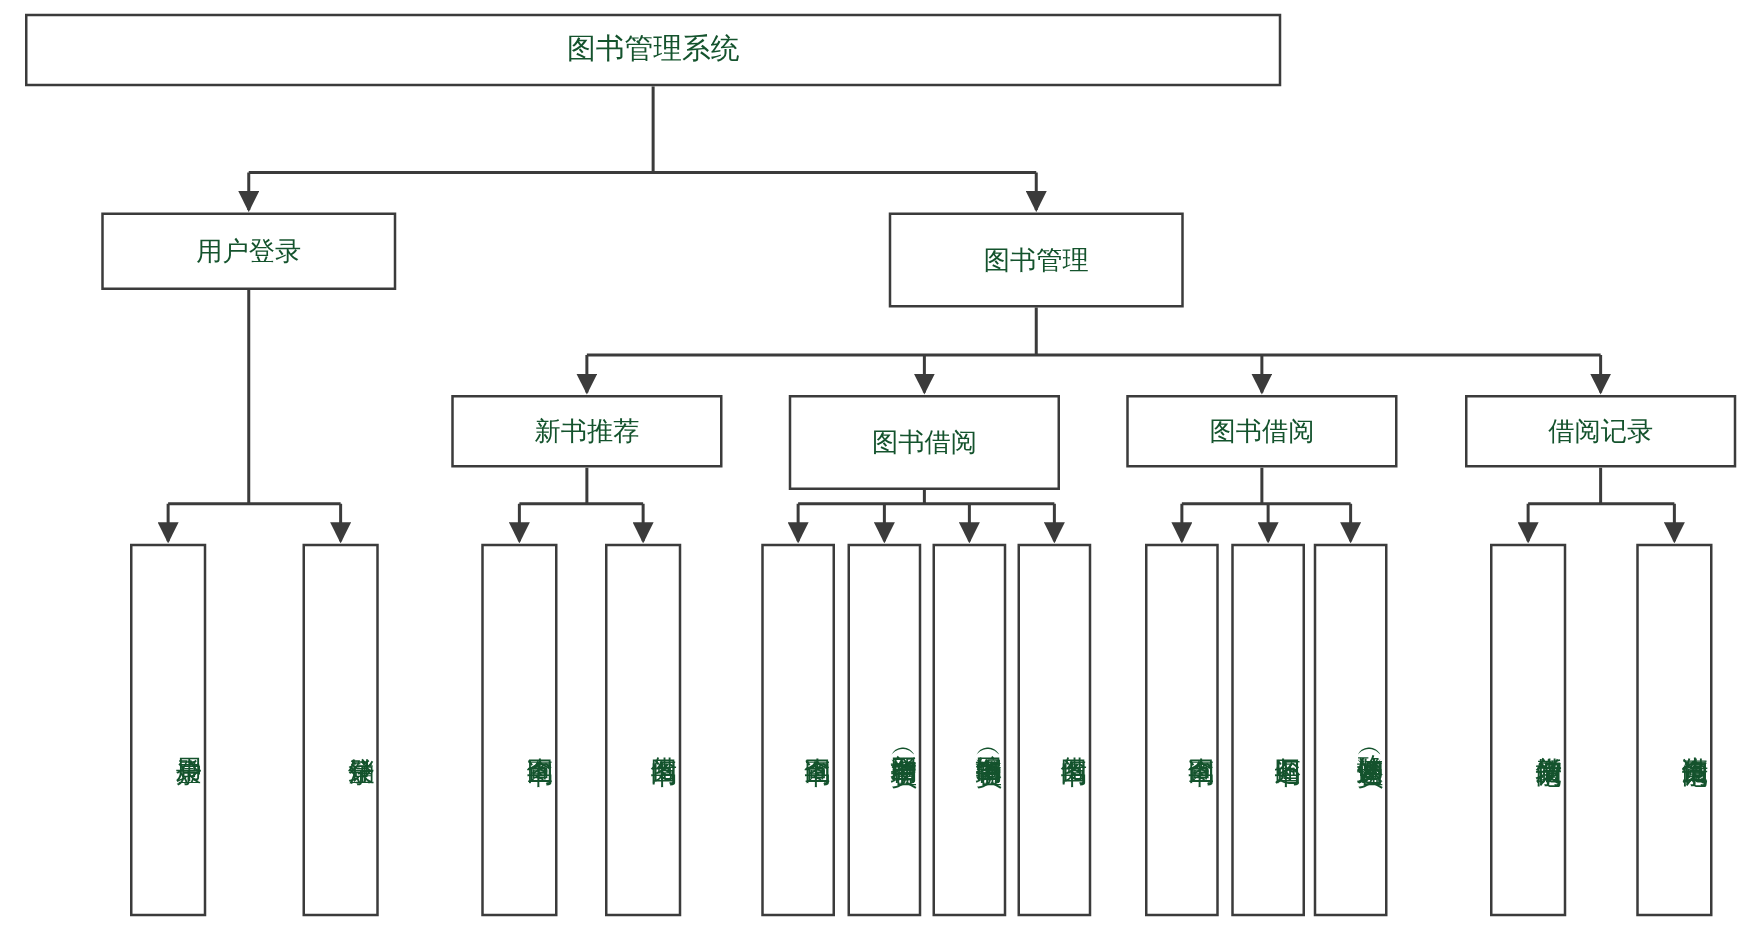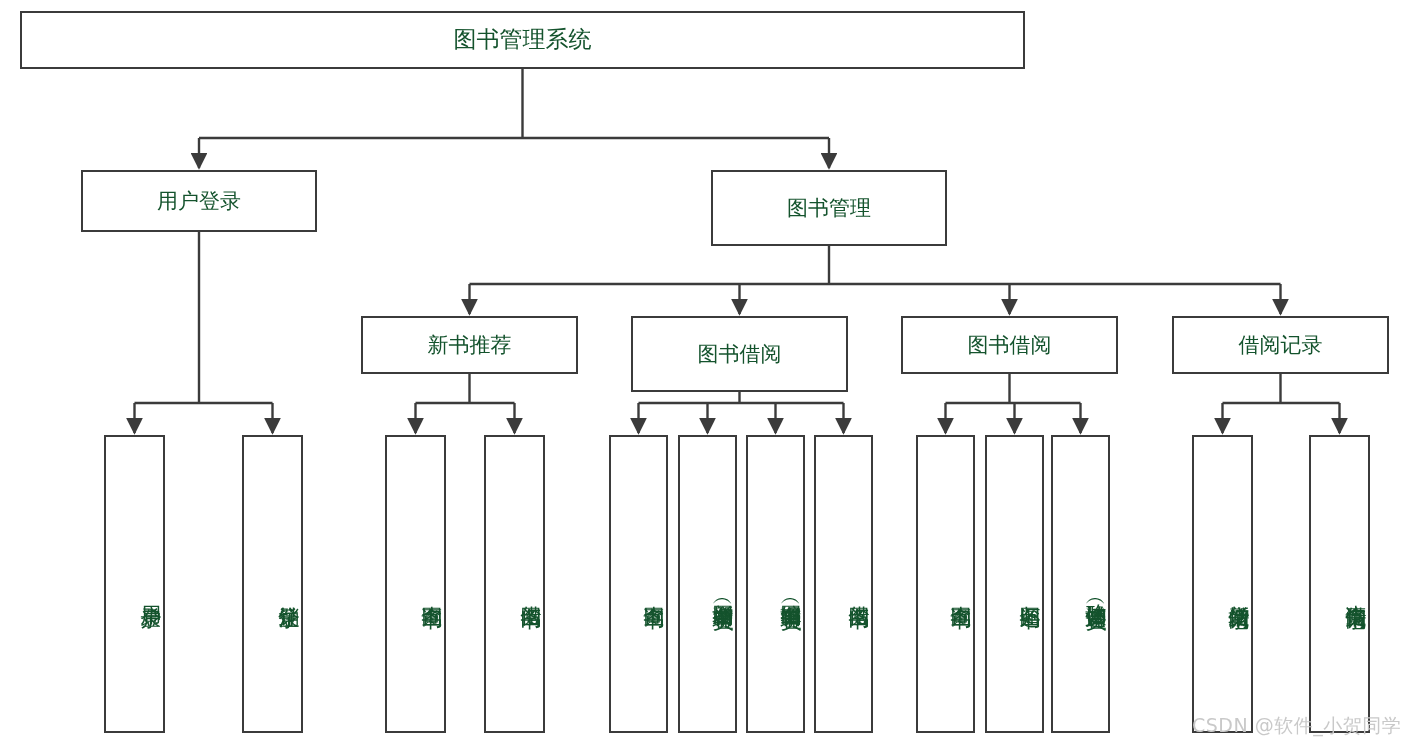--- a/index.html
+++ b/index.html
@@ -168,14 +168,13 @@
         <span class="vtext">确认归还（管理员）</span>
       </div>
       <div class="node leaf" style="left: 1192px; top: 435px; width: 61px; height: 298px;">
         <span class="vtext">新增借阅记录</span>
       </div>
       <div class="node leaf" style="left: 1309px; top: 435px; width: 61px; height: 298px;">
         <span class="vtext">查询借阅记录</span>
       </div>
     </div>
 
-  <div class="watermark">CSDN @软件_小贺同学</div>
 </div>
 
 </body></html>

